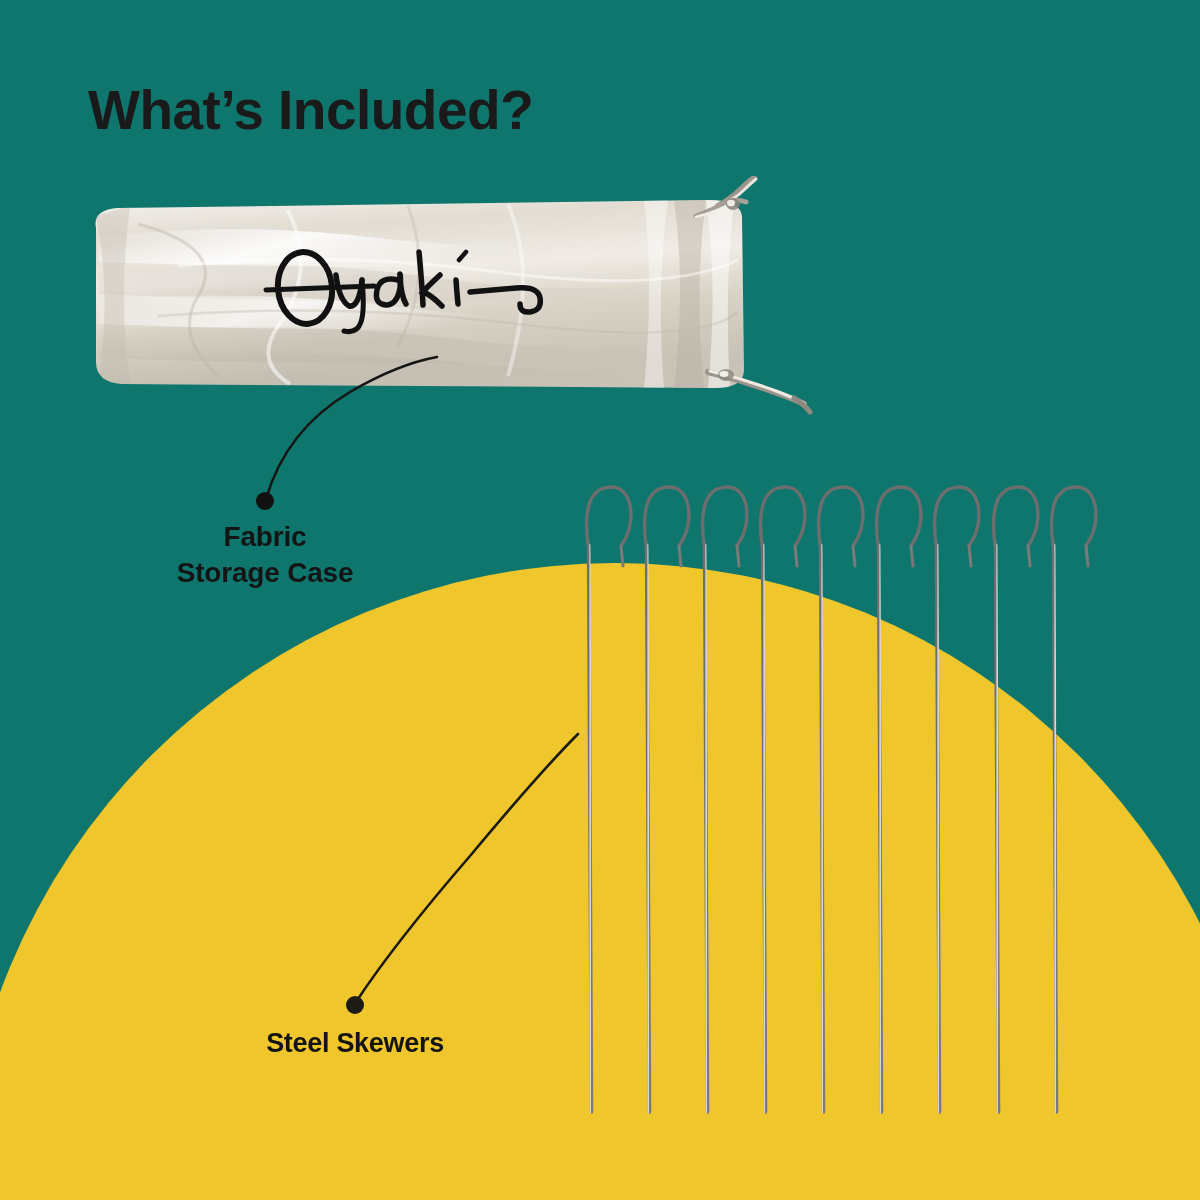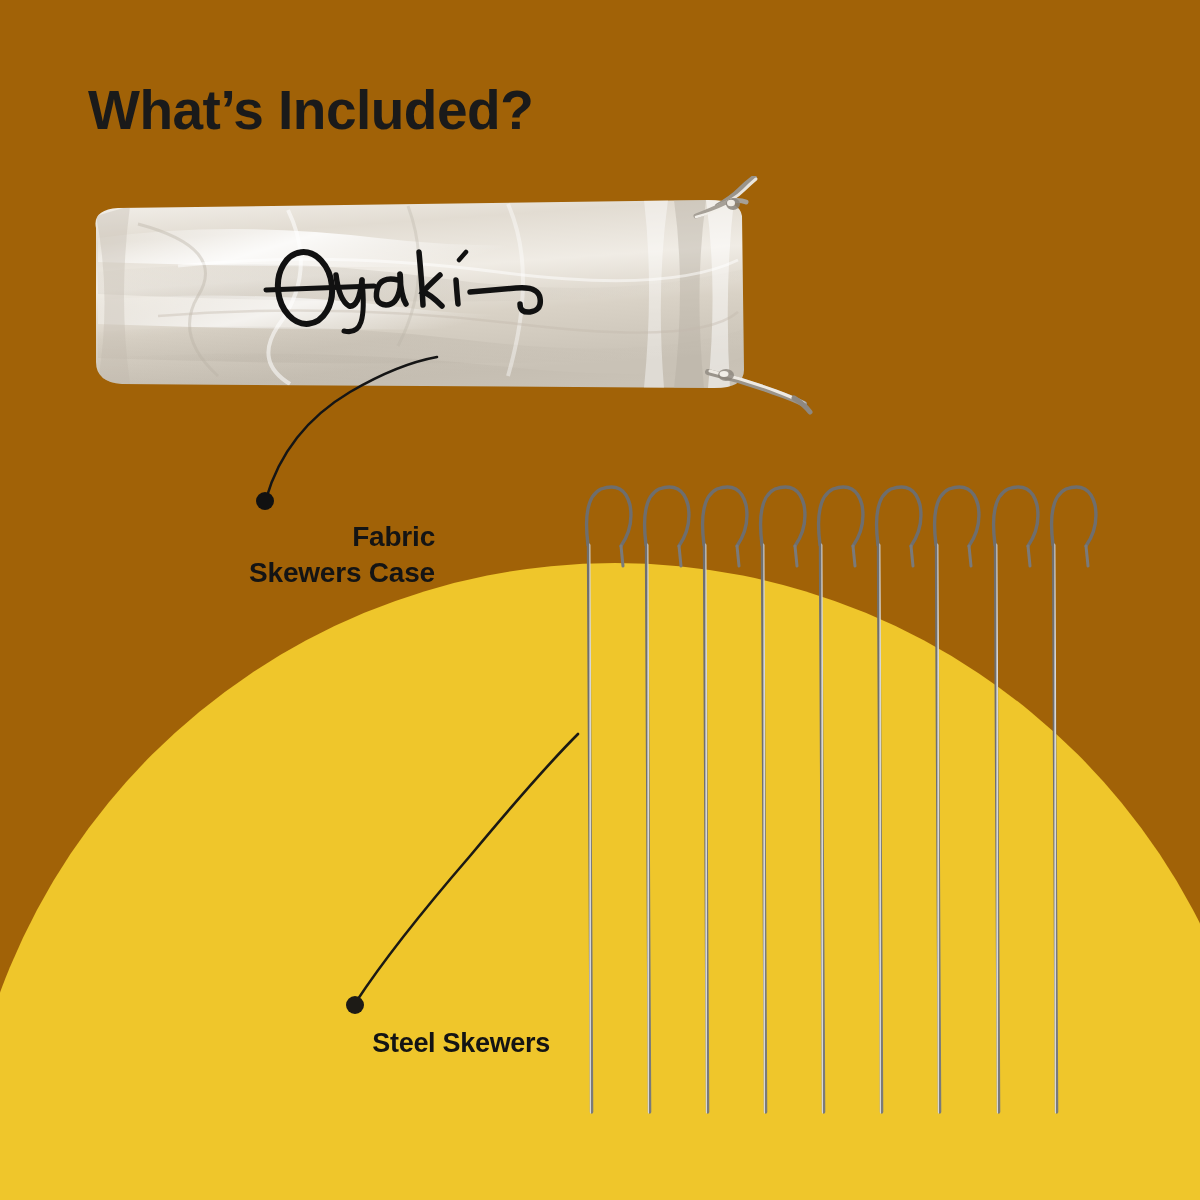--- a/index.html
+++ b/index.html
@@ -5,21 +5,21 @@
 <style>
   html, body {
     margin: 0;
     padding: 0;
     background: #ffffff;
   }
   #stage {
     position: relative;
     width: 1200px;
     height: 1200px;
-    background: #a16207;
+    background: #0f766e;
     overflow: hidden;
     font-family: "Liberation Sans", sans-serif;
     -webkit-font-smoothing: antialiased;
   }
 
   
   .yellow-blob {
     position: absolute;
     left: -40px;
     top: 563px;
@@ -50,21 +50,21 @@
     top: 176px;
     width: 760px;
     height: 240px;
     z-index: 30;
   }
 
   
   .callout {
     position: absolute;
     z-index: 45;
-    text-align: right;
+    text-align: center;
     color: #141414;
     font-weight: 700;
     line-height: 1.3;
   }
   .callout-fabric {
     left: 95px;
     top: 519px;
     width: 340px;
     font-size: 28px;
     letter-spacing: -0.2px;
@@ -288,20 +288,20 @@
       <path d="M 266 499 Q 286 430 350 392 Q 398 364 437 357" fill="none" stroke="#151515" stroke-width="2.6" stroke-linecap="round"></path>
       <circle cx="265" cy="501" r="9" fill="#111111"></circle>
 
       <path d="M 356 1002 Q 394 944 470 856 Q 540 772 578 734" fill="none" stroke="#1C1A14" stroke-width="2.6" stroke-linecap="round"></path>
       <circle cx="355" cy="1005" r="9" fill="#1D1B16"></circle>
     </svg>
   </div>
 
   <div class="callout callout-fabric">
     <span>Fabric</span>
-    <span class="line2">Skewers Case</span>
+    <span class="line2">Storage Case</span>
   </div>
 
   <div class="callout callout-skewers">
     <span class="line2">Steel Skewers</span>
   </div>
 
 </div>
 
 </body></html>

